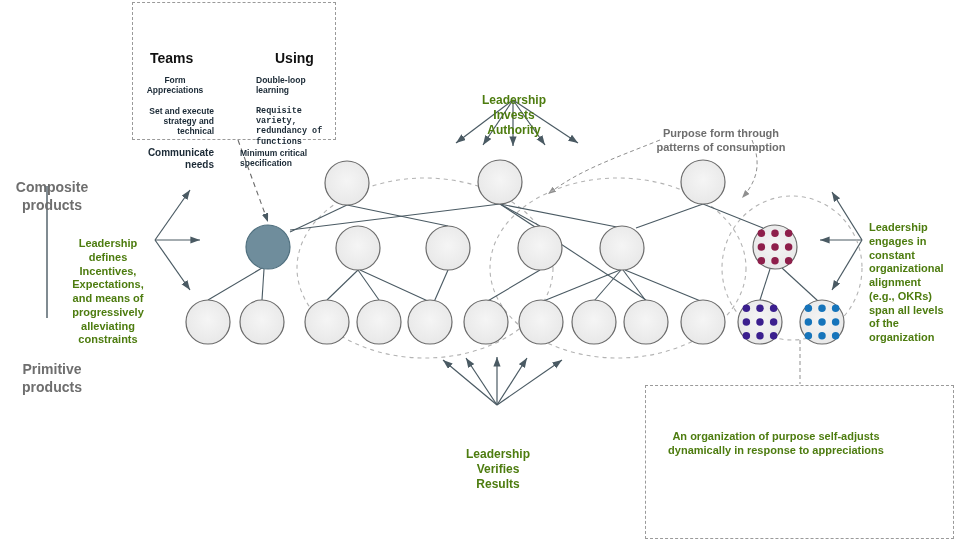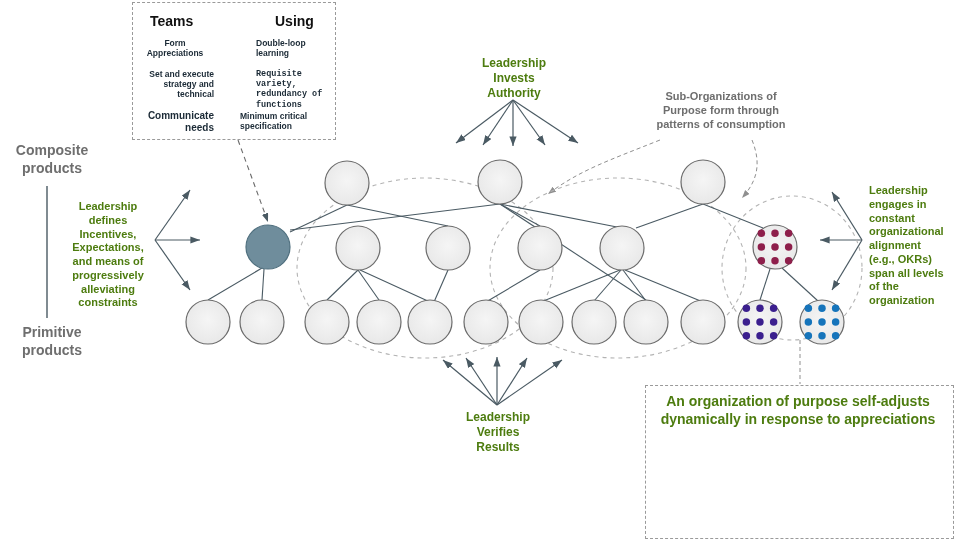--- a/index.html
+++ b/index.html
@@ -1,21 +1,21 @@
 <!DOCTYPE html>
 <html><head>
 <meta charset="utf-8">
 <style>
   html,body{margin:0;padding:0;background:#ffffff;}
   body{width:960px;height:540px;position:relative;overflow:hidden;
        font-family:"Liberation Sans","DejaVu Sans",sans-serif;}
   #root{position:absolute;left:0;top:0;width:960px;height:540px;}
   svg#canvas{position:absolute;left:0;top:0;width:960px;height:540px;}
 
-  .lbl{position:absolute;font-weight:bold;line-height:1.25;}
+  .lbl{position:absolute;font-weight:bold;line-height:1.25;margin-top:37px;}
   .lbl-dark{color:#4d7c0f;}
   .lbl-gray{color:#6e6e6e;}
   .center{text-align:center;}
 
   .callout{position:absolute;background:#ffffff;border:1px dashed #9a9a9a;}
   .callout-title{font-weight:bold;color:#111111;}
   .mini{font-weight:bold;color:#1b2a36;line-height:1.2;}
 </style>
 </head>
 <body>
@@ -336,21 +336,20 @@
       <div>constraints</div>
     </div>
 
   <div class="lbl lbl-dark center" id="ann-invests" style="left:455px;top:56px;width:118px;font-size:12px;">
       <div>Leadership</div>
       <div>Invests</div>
       <div>Authority</div>
     </div>
 
   <div class="lbl lbl-gray center" id="ann-suborg" style="left:640px;top:90px;width:162px;font-size:11px;">
-      <div>Sub-Organizations of</div>
       <div>Purpose form through</div>
       <div>patterns of consumption</div>
     </div>
 
   <div class="lbl lbl-dark" id="ann-engages" style="left:869px;top:184px;width:92px;font-size:11px;">
       <div>Leadership</div>
       <div>engages in</div>
       <div>constant</div>
       <div>organizational</div>
       <div>alignment</div>
@@ -394,18 +393,18 @@
       <div>redundancy of</div>
       <div>functions</div>
     </div>
   <div class="lbl mini" id="tc-r2" style="left:240px;top:111px;width:80px;font-size:8.5px;">
       <div>Minimum critical</div>
       <div>specification</div>
     </div>
 
   <div class="callout" style="left:645px;top:385px;width:307px;height:152px;"></div>
 
-  <div class="lbl lbl-dark center" style="left:650px;top:393px;width:296px;font-size:14px;text-align:center;">
+  <div class="lbl lbl-dark center" style="left:628px;top:393px;width:296px;font-size:11px;text-align:center;">
     <div>An organization of purpose self-adjusts</div>
     <div>dynamically in response to appreciations</div>
   </div>
 
 </div>
 
 </body></html>

